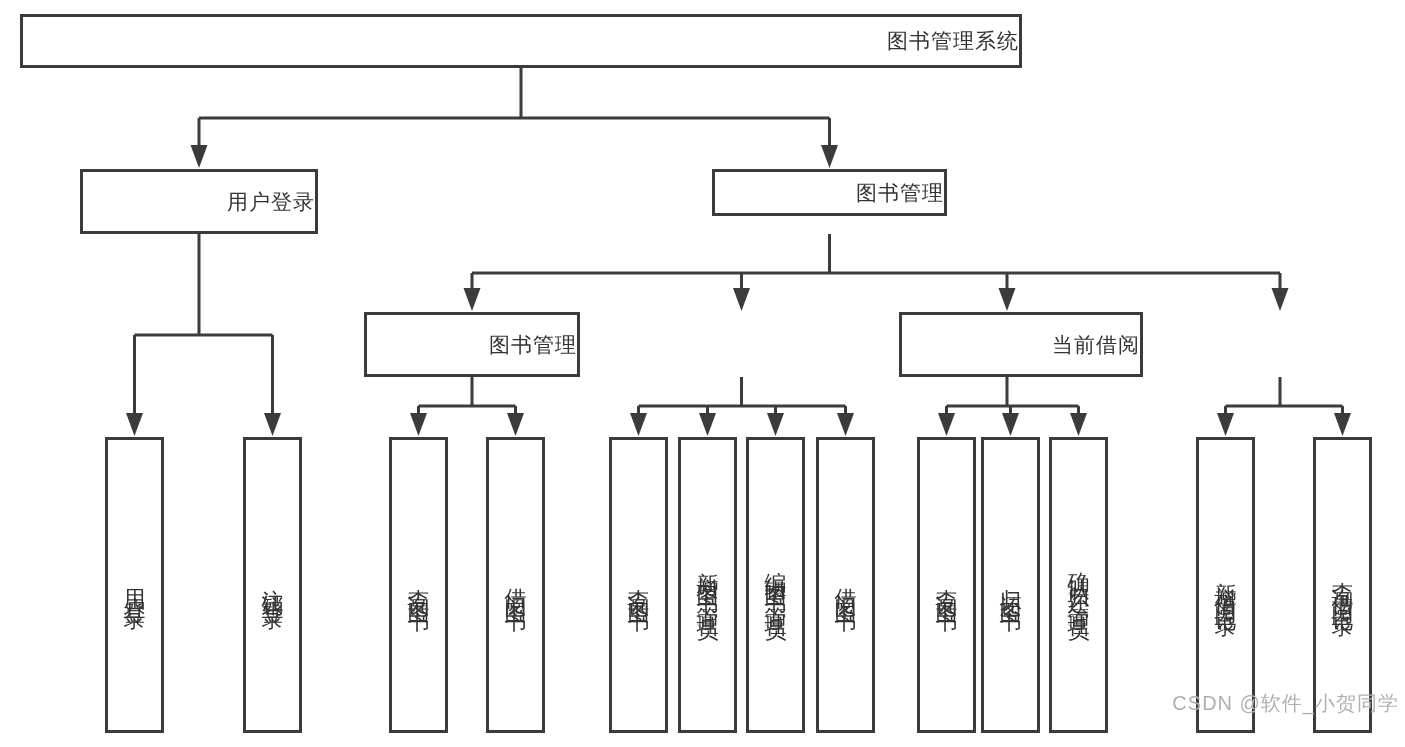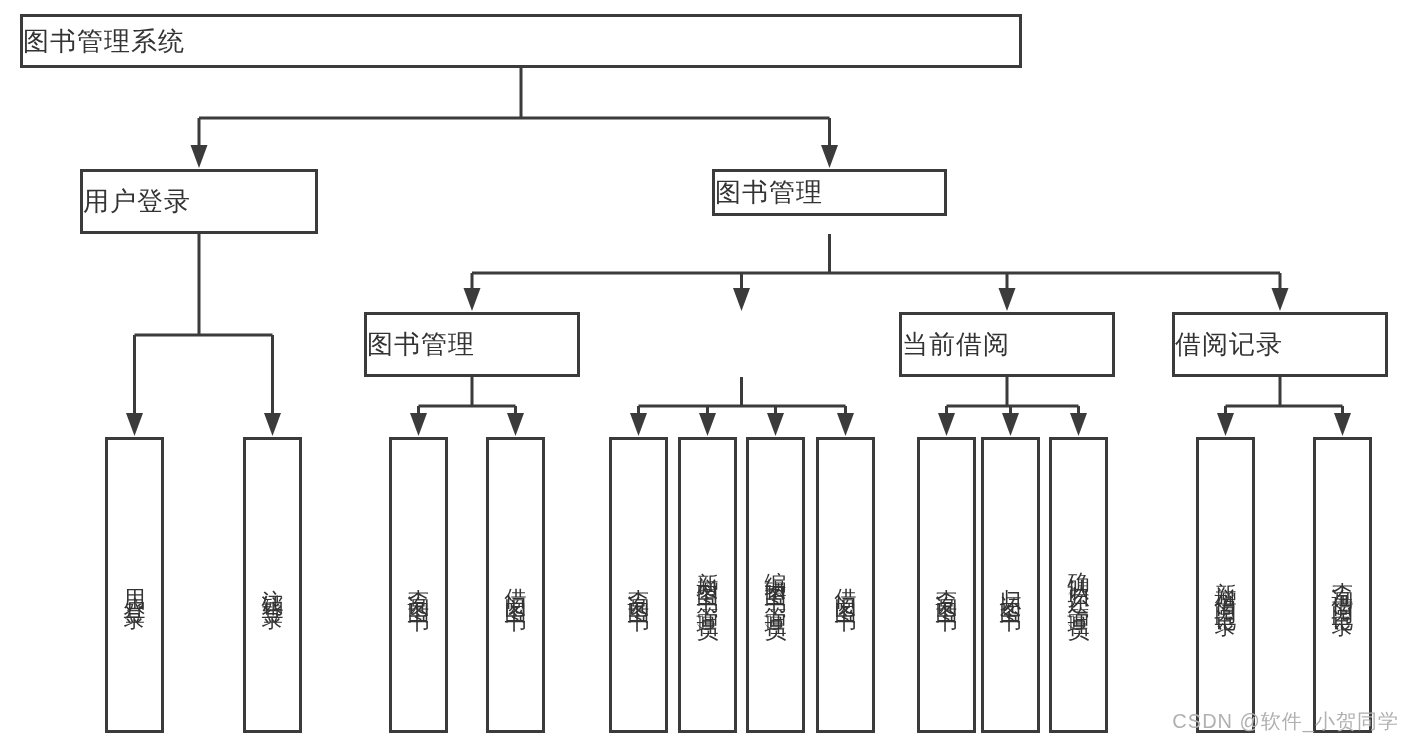--- a/index.html
+++ b/index.html
@@ -26,43 +26,43 @@
     fill:none;
   }
   .connectors .arrows{
     fill:var(--line-color);
     stroke:none;
   }
   .node{
     position:absolute;z-index:1;
     border:3px solid var(--line-color);
     background:var(--background-color);
-    display:flex;align-items:center;justify-content:flex-start;
+    display:flex;align-items:center;justify-content:flex-end;
     color:var(--text-color);
-    font-size:26px;
+    font-size:21px;
     letter-spacing:1px;
     white-space:nowrap;
   }
   .leaf{
     position:absolute;z-index:1;
     top:437px;height:296px;width:59px;
     border:3px solid var(--line-color);
     background:var(--background-color);
     display:flex;align-items:center;justify-content:center;
   }
   .leaf span{
     writing-mode:vertical-rl;
     font-size:22px;
     letter-spacing:7px;
     color:var(--text-color);
     line-height:1;
   }
   .watermark{
     position:absolute;z-index:3;
-    right:6px;top:708px;
+    right:6px;top:690px;
     font-size:20px;
     color:var(--watermark-color);
     letter-spacing:1px;
     white-space:nowrap;
   }
 </style>
 </head>
 <body>
 
 <div class="canvas">
@@ -131,25 +131,22 @@
   <div class="node" style="left:80px;top:169px;width:238px;height:65px">
     <span>用户登录</span>
   </div>
   <div class="node" style="left:712px;top:169px;width:235px;height:47px">
     <span>图书管理</span>
   </div>
 
   <div class="node" style="left:364px;top:312px;width:216px;height:65px">
     <span>图书管理</span>
   </div>
-  <div class="node" style="left:899px;top:312px;width:216px;height:65px">
+  <div class="node" style="left:899px;top:312px;width:244px;height:65px">
     <span>当前借阅</span>
-  </div>
-  <div class="node" style="left:1172px;top:312px;width:216px;height:65px">
-    <span>借阅记录</span>
   </div>
 
   <div class="leaf" style="left:105px">
     <span>用户登录</span>
   </div>
   <div class="leaf" style="left:243px">
     <span>注销登录</span>
   </div>
 
   <div class="leaf" style="left:389px">

